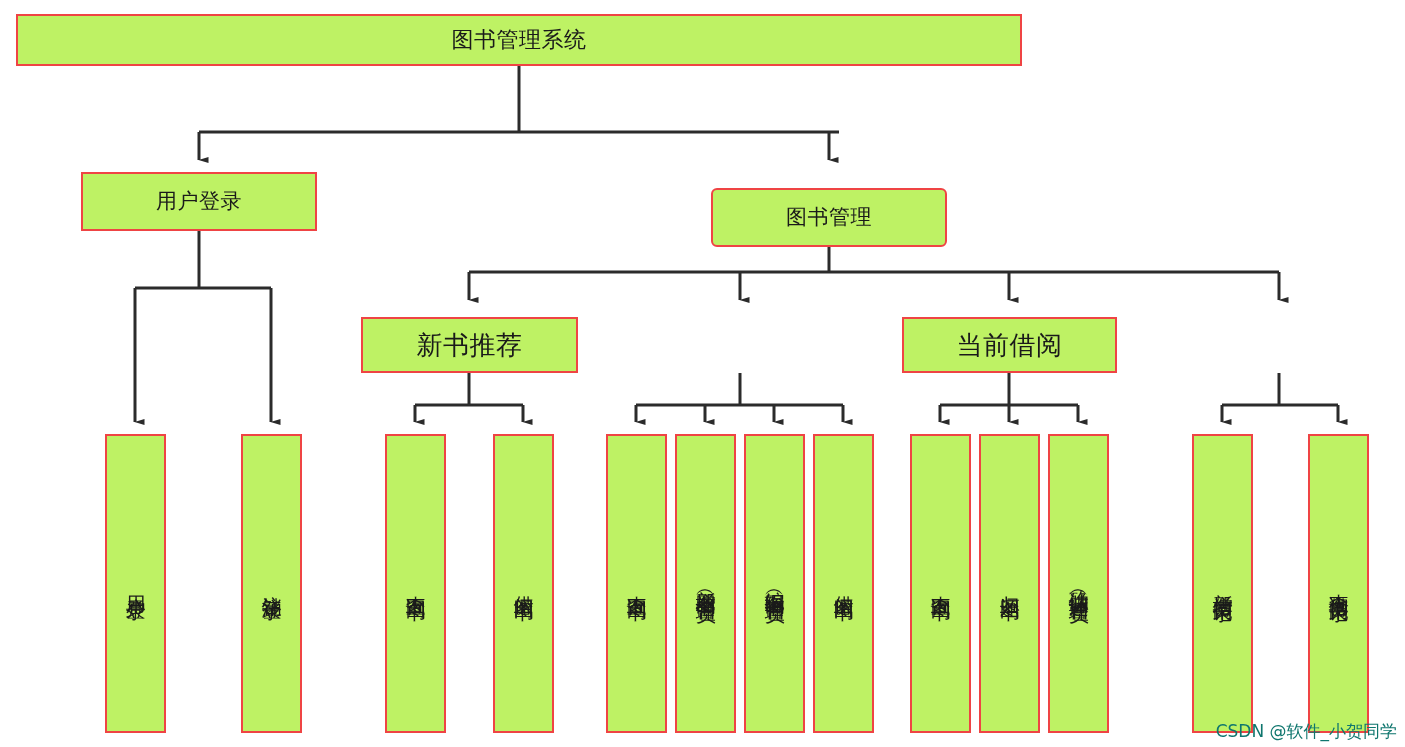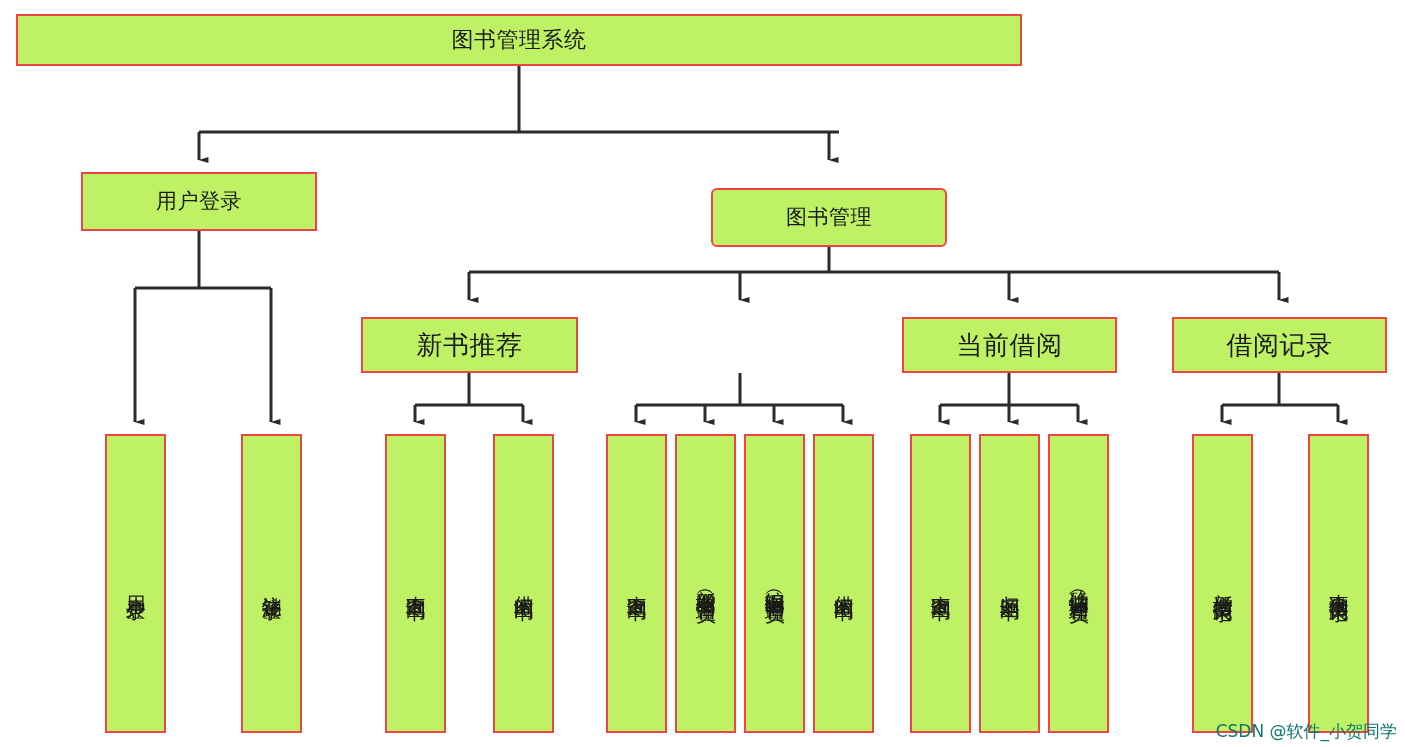--- a/index.html
+++ b/index.html
@@ -131,23 +131,20 @@
   <div class="node-box level2" style="left:711px; top:188px; width:236px; height:59px;border-radius:6px;">
     <span class="node-label">图书管理</span>
   </div>
 
   <div class="node-box level3" style="left:361px; top:317px; width:217px; height:56px;">
     <span class="node-label">新书推荐</span>
   </div>
   <div class="node-box level3" style="left:902px; top:317px; width:215px; height:56px;">
     <span class="node-label">当前借阅</span>
   </div>
-  <div class="node-box level3" style="left:1172px; top:317px; width:215px; height:56px;">
-    <span class="node-label">借阅记录</span>
-  </div>
 
   <div class="node-box vertical" style="left:105px; top:434px; width:61px; height:299px;">
     <span class="node-label">用户登录</span>
   </div>
   <div class="node-box vertical" style="left:241px; top:434px; width:61px; height:299px;">
     <span class="node-label">注销登录</span>
   </div>
 
   <div class="node-box vertical" style="left:385px; top:434px; width:61px; height:299px;">
     <span class="node-label">查询图书</span>

